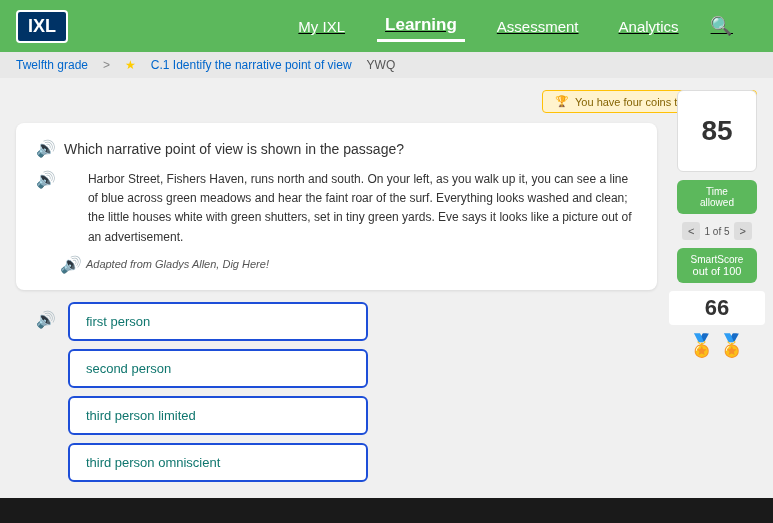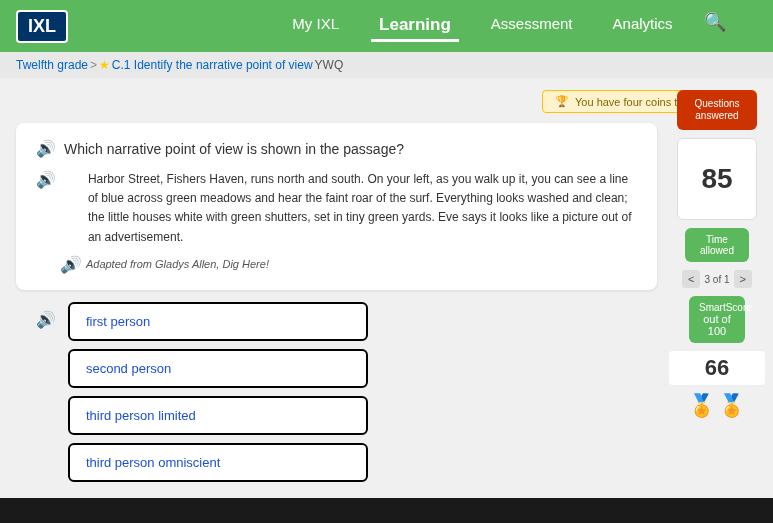--- a/index.html
+++ b/index.html
@@ -37,24 +37,25 @@
       font-size: 18px;
       font-weight: bold;
       padding: 4px 10px;
       border-radius: 4px;
       border: 2px solid white;
       margin-right: 20px;
     }
 
     .nav-links {
       display: flex;
-      align-items: flex-start;
+      align-items: center;
       gap: 24px;
       margin-left: auto;
-      margin-right: 30px;
+      margin-right: 24px;
+      text-decoration: underline;
     }
 
     .nav-link {
       color: white;
       font-size: 15px;
       font-weight: 500;
       text-decoration: none;
       padding: 4px 8px;
     }
 
@@ -71,21 +72,21 @@
     }
 
     
     .breadcrumb-bar {
       background: #e8e8e8;
       padding: 6px 16px;
       font-size: 12px;
       color: #555;
       display: flex;
       align-items: center;
-      gap: 2px;
+      gap: 15px;
     }
 
     .breadcrumb-link {
       color: #0066cc;
       cursor: pointer;
     }
 
     .breadcrumb-sep {
       color: #888;
     }
@@ -197,21 +198,21 @@
       width: 80px;
     }
 
     .time-allowed {
       background: #5cb85c;
       color: white;
       border-radius: 6px;
       padding: 6px 10px;
       text-align: center;
       font-size: 10px;
-      width: 64px;
+      width: 80px;
     }
 
     .nav-controls {
       display: flex;
       gap: 4px;
       align-items: center;
     }
 
     .nav-btn {
       background: #ddd;
@@ -223,21 +224,21 @@
       color: #555;
     }
 
     .smartscore-box {
       background: #5cb85c;
       color: white;
       border-radius: 6px;
       padding: 6px 10px;
       text-align: center;
       font-size: 10px;
-      width: 56px;
+      width: 80px;
     }
 
     .smartscore-num {
       font-size: 22px;
       font-weight: bold;
       color: #333;
       background: white;
       border-radius: 4px;
       padding: 4px 8px;
       text-align: center;
@@ -266,25 +267,25 @@
 
     .answer-options {
       display: flex;
       flex-direction: column;
       gap: 8px;
       flex: 1;
     }
 
     .answer-option {
       background: white;
-      border: 2px solid #000000;
+      border: 2px solid #1d4ed8;
       border-radius: 6px;
       padding: 10px 16px;
       font-size: 13px;
-      color: #1d4ed8;
+      color: #0f766e;
       cursor: pointer;
       max-width: 300px;
       transition: border-color 0.2s;
     }
   </style>
 </head>
 <body>
 
 <div class="screen">
 
@@ -310,35 +311,31 @@
   </div>
 
   <div class="main-content">
 
     <div class="streak-banner">
       <span>🏆</span>
       <span>You have four coins to reset! Go to</span>
     </div>
 
     <div class="right-sidebar">
-      <div class="questions-answered">
-        <div class="label">Questions</div>
-        <div class="label">answered</div>
-      </div>
 
       <div class="score-box">85</div>
 
       <div class="time-allowed">
         <div>Time</div>
         <div>allowed</div>
       </div>
 
       <div class="nav-controls">
         <button class="nav-btn">&lt;</button>
-        <span style="font-size:10px;color:#555;">3 of 1</span>
+        <span style="font-size:10px;color:#555;">1 of 5</span>
         <button class="nav-btn">&gt;</button>
       </div>
 
       <div class="smartscore-box">
         <div>SmartScore</div>
         <div style="font-size:11px;">out of 100</div>
       </div>
 
       <div class="smartscore-num">66</div>
 

